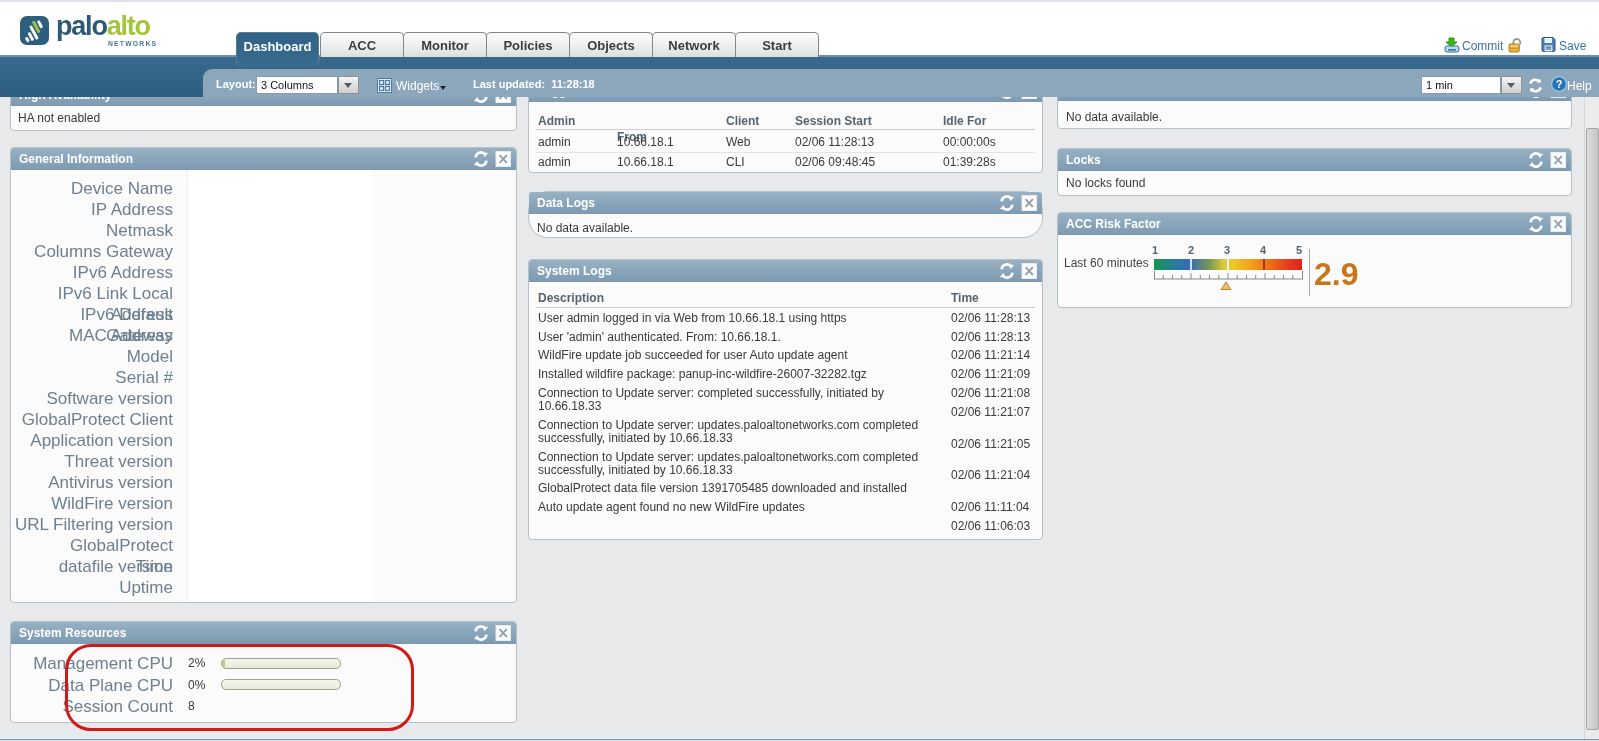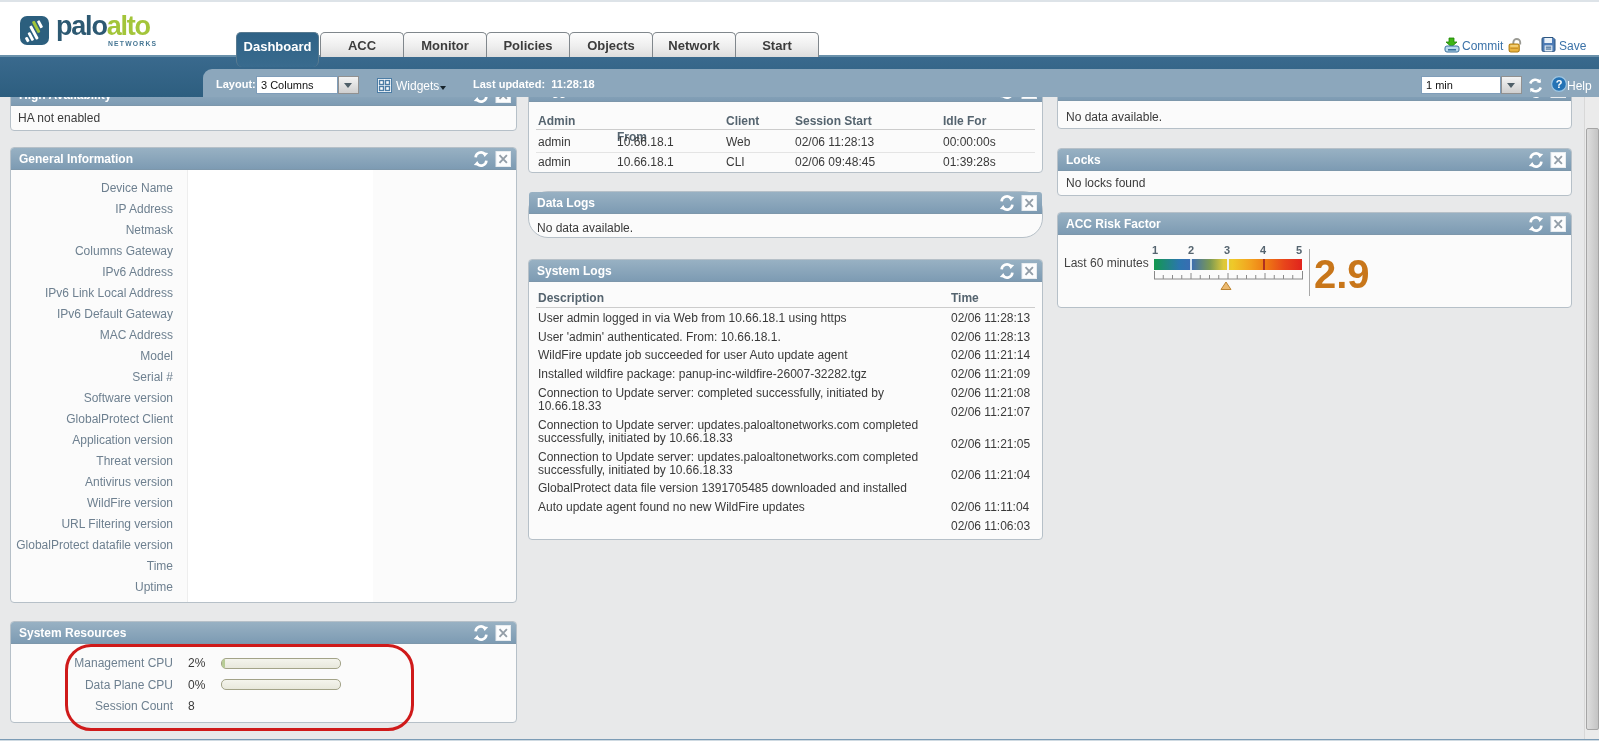--- a/index.html
+++ b/index.html
@@ -33,21 +33,21 @@
 .wh { position:relative; height:22px; background:linear-gradient(#98b1c3,#7d9bb3); border-bottom:1px solid #7d97ab; border-radius:3px 3px 0 0; color:#ffffff; font-weight:bold; font-size:12px; line-height:22px; padding-left:8px; }
 .wb { position:relative; font-size:12px; color:#3a3a3a; }
 .ics { position:absolute; right:5px; top:3px; width:38px; height:16px; }
 .ics svg { position:absolute; top:0; }
 
 .cell { position:absolute; white-space:nowrap; }
 .th { font-weight:bold; color:#55646f; }
 .hr { position:absolute; height:1px; background:#cccccc; }
 
 
-.gi-lab { position:absolute; left:0; width:162px; text-align:right; color:#6e8090; font-size:12px; height:21px; line-height:21px; }
+.gi-lab { position:absolute; left:0; width:162px; text-align:right; color:#6e8090; font-size:17px; height:21px; line-height:21px; }
 
 
 #sbtrack { position:absolute; right:0; top:97px; width:15px; height:644px; background:#ebebeb; border-left:1px solid #d8d8d8; z-index:9; }
 #sbthumb { position:absolute; left:1px; top:31px; width:13px; height:602px; background:linear-gradient(90deg,#dedede,#c4c4c4); border:1px solid #a5a5a5; border-radius:2px; }
 
 #footline { position:absolute; left:0; top:739px; width:1599px; height:2px; background:#7c9cb6; border-bottom:1px solid #cfdae2; z-index:9; }
 .redbox { position:absolute; left:65px; top:644px; width:349px; height:87px; border:3px solid #cf1a1a; border-radius:26px; z-index:6; }
 </style>
 </head>
 <body>
@@ -306,21 +306,21 @@
               <line x1="111.0" y1="2" x2="111.0" y2="8"></line>
               <line x1="120.25" y1="4" x2="120.25" y2="8"></line>
               <line x1="129.5" y1="4" x2="129.5" y2="8"></line>
               <line x1="138.75" y1="4" x2="138.75" y2="8"></line>
             </g>
       </svg>
       <svg style="position:absolute; left:162px; top:46px;" width="12" height="9" viewBox="0 0 12 9">
         <path d="M6 1 L11 8.5 H1 z" fill="#ecba70" stroke="#bd8432" stroke-width="1"></path>
       </svg>
       <div style="position:absolute; left:251px; top:14px; width:1px; height:47px; background:#a8a8a8;"></div>
-      <div class="cell" style="left:256px; top:19px; font-size:40px; line-height:40px; font-weight:bold; color:#c8761a; letter-spacing:0px;">2.9</div>
+      <div class="cell" style="left:256px; top:19px; font-size:32px; line-height:40px; font-weight:bold; color:#c8761a; letter-spacing:0px;">2.9</div>
     </div>
   </div>
 
 </div>
 
 <div id="tophdr">
   <svg id="logoicon" style="position:absolute;left:20px;top:14px" width="29" height="29" viewBox="0 0 29 29">
     <rect x="0" y="0" width="29" height="29" rx="7" fill="#2c5f7e"></rect>
     <g transform="rotate(-28 14 16)">
       <rect x="3.0" y="17" width="3" height="5" rx="1" fill="#ffffff"></rect>

